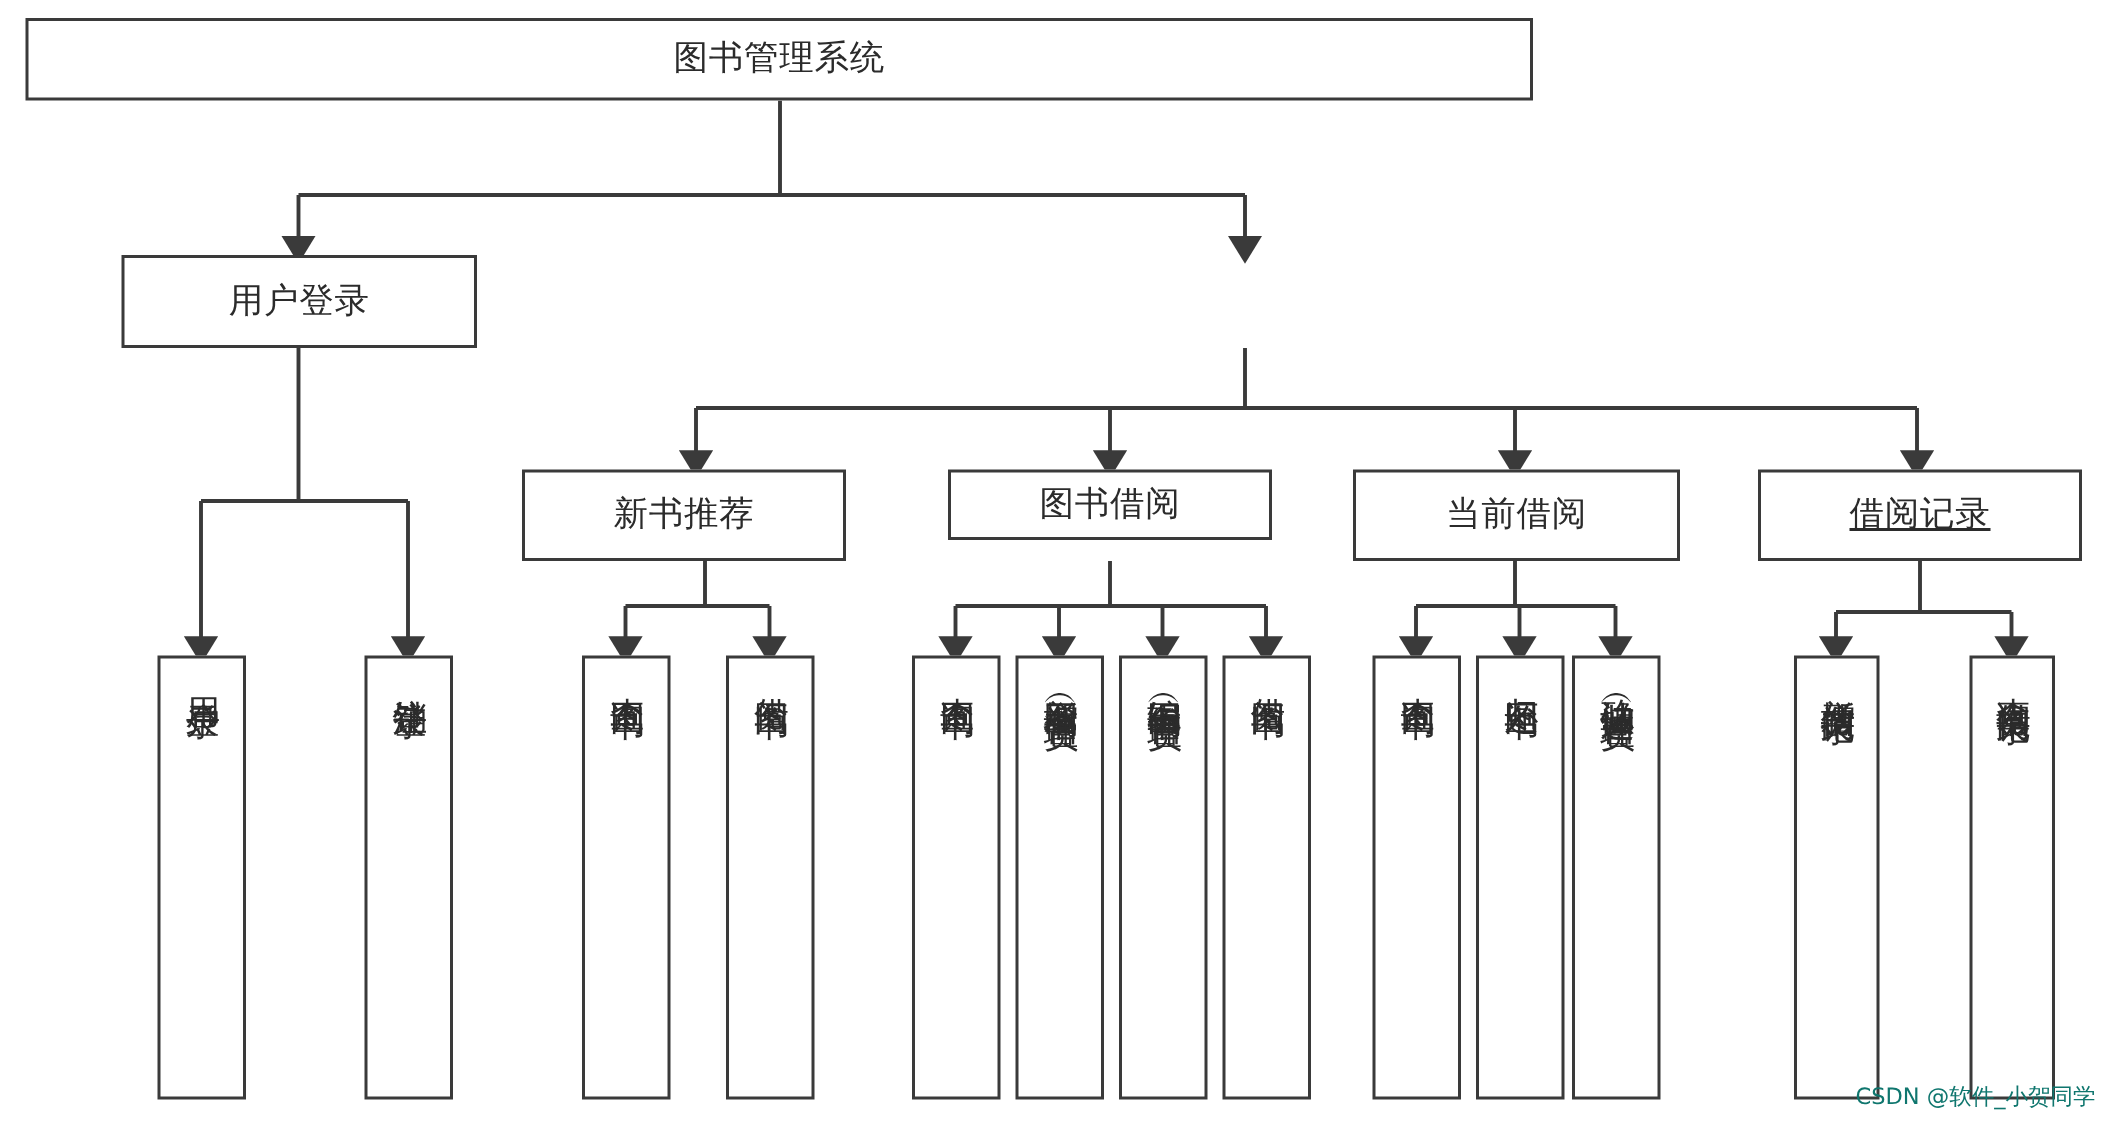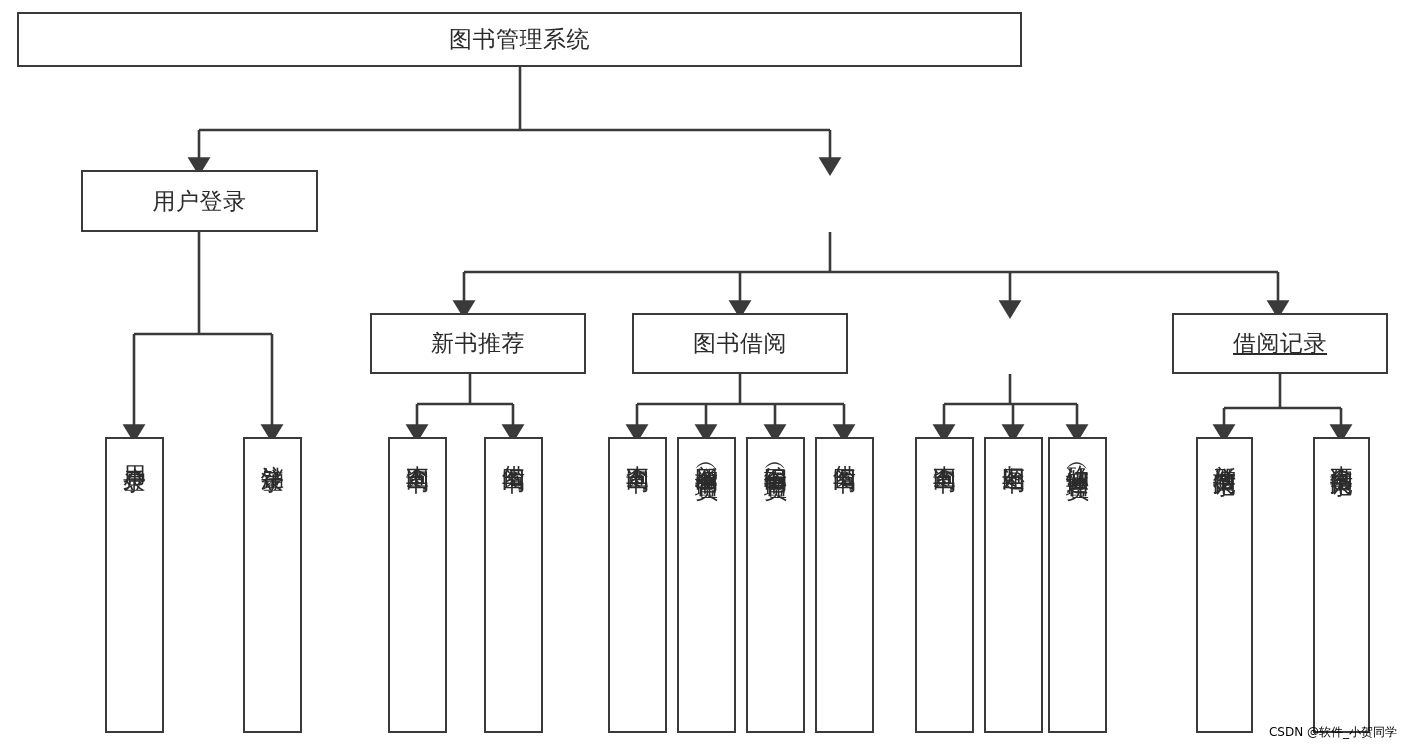--- a/index.html
+++ b/index.html
@@ -51,22 +51,22 @@
     font-size: 23px;
     line-height: 1.25;
     letter-spacing: 2px;
     white-space: nowrap;
     text-align: left;
   }
   #watermark {
     position: absolute;
     right: 8px;
     bottom: 6px;
-    font-size: 12px;
-    color: #000000;
+    font-size: 15px;
+    color: #0f766e;
     white-space: nowrap;
     user-select: none;
   }
 </style>
 </head>
 <body>
 
 <div id="diagram-root">
 
   <svg id="tree-svg" viewBox="0 0 1405 747" xmlns="http://www.w3.org/2000/svg">
@@ -121,25 +121,28 @@
   </svg>
 
   <div class="node-box" style="left: 17px; top: 12px; width: 1005px; height: 55px;">
     <span class="node-label">图书管理系统</span>
   </div>
 
   <div class="node-box" style="left: 81px; top: 170px; width: 237px; height: 62px;">
     <span class="node-label">用户登录</span>
   </div>
 
-  <div class="node-box" style="left: 370px; top: 313px; width: 216px; height: 61px;">
+  <div class="node-box" style="left: 348px; top: 313px; width: 216px; height: 61px;">
     <span class="node-label">新书推荐</span>
   </div>
-  <div class="node-box" style="left: 632px; top: 313px; width: 216px; height: 61px;">
+  <div class="node-box" style="left: 632px; top: 313px; width: 216px; height: 47px;">
     <span class="node-label">图书借阅</span>
+  </div>
+  <div class="node-box" style="left: 902px; top: 313px; width: 218px; height: 61px;">
+    <span class="node-label">当前借阅</span>
   </div>
   <div class="node-box" style="left: 1172px; top: 313px; width: 216px; height: 61px; text-decoration: underline;">
     <span class="node-label">借阅记录</span>
   </div>
 
   <div class="node-box vertical" style="left: 105px; top: 437px; width: 59px; height: 296px;">
     <span class="node-label">用户登录</span>
   </div>
   <div class="node-box vertical" style="left: 243px; top: 437px; width: 59px; height: 296px;">
     <span class="node-label">注销登录</span>

